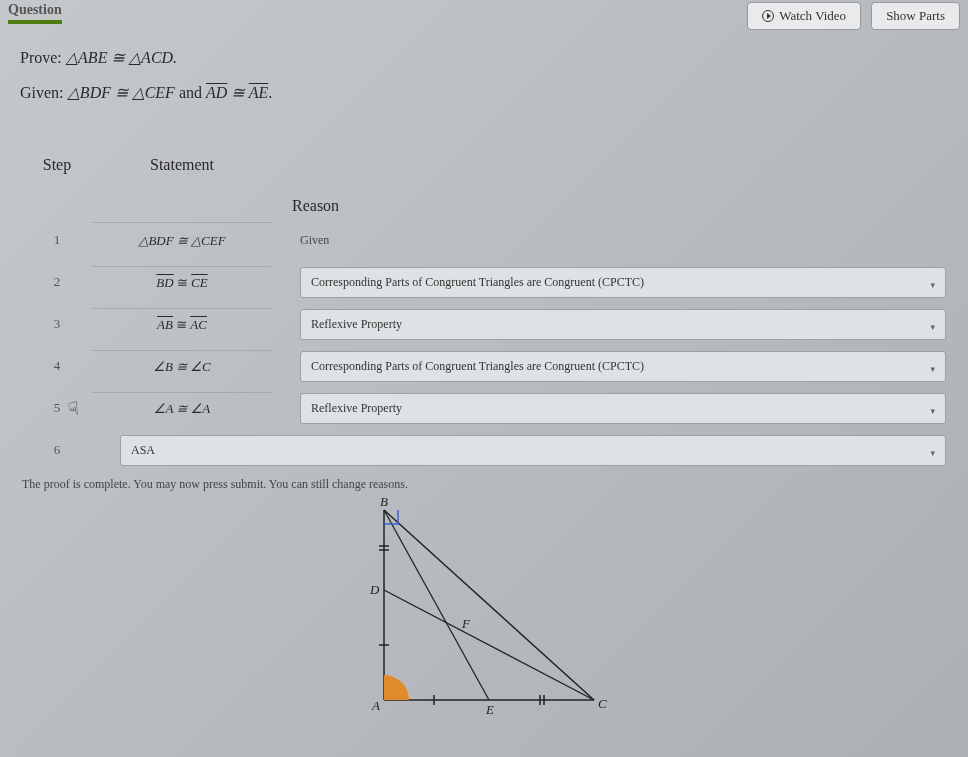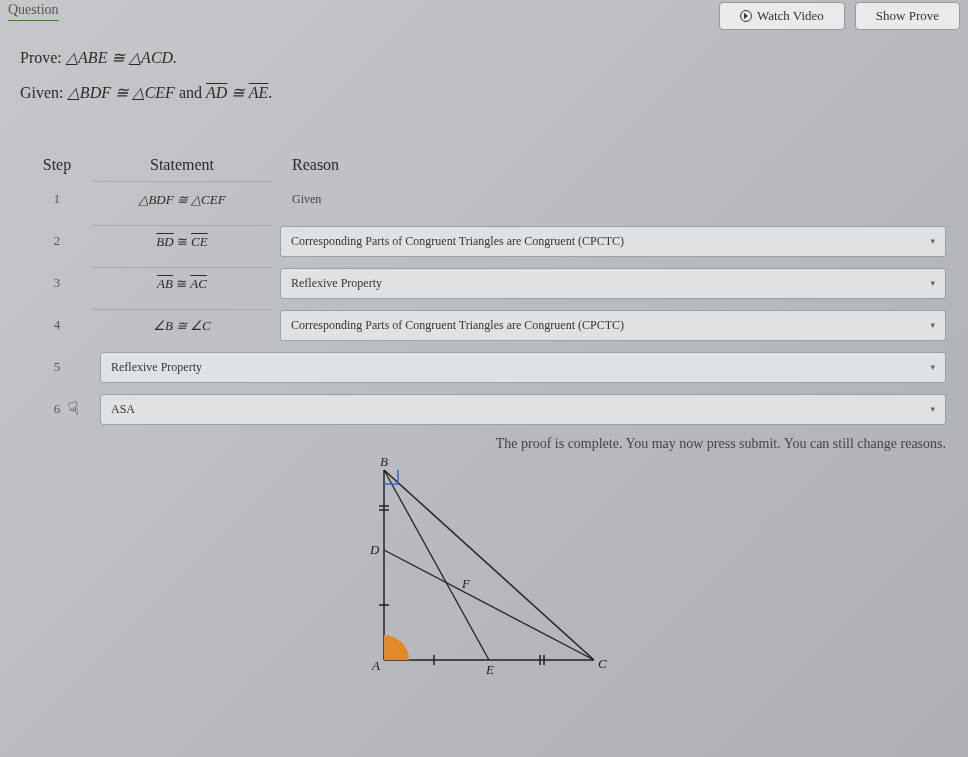--- a/index.html
+++ b/index.html
@@ -14,30 +14,30 @@
   }
   .topbar {
     display: flex;
     justify-content: space-between;
     align-items: flex-start;
     padding: 2px 8px 0 8px;
   }
   .question-label {
     font-size: 14px;
     color: #555;
-    font-weight: normal;
-    border-bottom: 1px solid #4d7c0f;
+    font-weight: bold;
+    border-bottom: 4px solid #4d7c0f;
     padding-bottom: 2px;
   }
   .top-buttons { display: flex; gap: 10px; }
   .top-btn {
     background: #e8eaec;
     border: 1px solid #999;
     border-radius: 4px;
-    padding: 5px 20px;
+    padding: 5px 14px;
     font-size: 13px;
     color: #333;
     display: flex;
     align-items: center;
     gap: 5px;
     cursor: pointer;
   }
   .play-icon {
     width: 12px; height: 12px; border: 1.5px solid #333; border-radius: 50%;
     display: inline-flex; align-items: center; justify-content: center;
@@ -59,57 +59,57 @@
     margin: 28px 22px 0 22px;
   }
   .proof-header {
     display: flex;
     font-weight: normal;
     font-size: 16px;
     padding-bottom: 4px;
   }
   .col-step { width: 70px; text-align: center; }
   .col-stmt { width: 180px; text-align: center; }
-  .col-reason { flex: 1; padding-left: 20px; }
+  .col-reason { flex: 1; padding-left: 20px; margin-top: 41px; }
   .proof-row {
     display: flex;
     align-items: center;
     min-height: 42px;
     font-size: 13px;
   }
   .proof-row .col-step { color: #555; }
   .stmt-box {
     width: 180px; text-align: center;
     border-top: 1px solid #aaa;
     padding: 8px 0;
     font-family: 'Times New Roman', serif;
   }
   .stmt-box.double { line-height: 1.5; }
   .reason-select {
-    flex: 1; margin-left: 8px;
+    flex: 1; margin-left: 28px;
     background: #dfe2e4;
     border: 1px solid #9aa0a5;
     border-radius: 3px;
     padding: 7px 10px;
     font-size: 12px;
     color: #333;
     display: flex;
     justify-content: space-between;
-    align-items: center;
+    align-items: flex-end;
     cursor: pointer;
   }
   .reason-plain {
-    flex: 1; margin-left: 20px;
+    flex: 1; margin-left: 28px;
     padding: 7px 0;
     font-size: 12px;
     color: #444;
   }
   .completion-msg {
-    text-align: right;
-    font-size: 14px;
+    text-align: left;
+    font-size: 12px;
     color: #444;
     margin-top: 6px;
   }
   .cursor-hand {
     position: absolute;
     left: 68px;
     top: 398px;
     font-size: 18px;
     transform: rotate(-10deg);
   }
@@ -126,21 +126,21 @@
 <body>
 
 <div class="topbar">
   <div class="question-label">Question</div>
   <div class="top-buttons">
     <div class="top-btn">
       <span class="play-icon"></span>
       <span>Watch Video</span>
     </div>
     <div class="top-btn">
-      <span>Show Prove</span>
+      <span>Show Parts</span>
     </div>
   </div>
 </div>
 
 <div class="given-prove">
   <div class="row">
     <span>Prove:</span>
     <span class="math">△ABE ≅ △ACD.</span>
   </div>
   <div class="row">
@@ -194,20 +194,21 @@
     <div class="col-step">4</div>
     <div class="stmt-box math">∠B ≅ ∠C</div>
     <div class="reason-select">
       <span>Corresponding Parts of Congruent Triangles are Congruent (CPCTC)</span>
         <span class="caret">▾</span>
     </div>
   </div>
 
   <div class="proof-row">
     <div class="col-step">5</div>
+    <div class="stmt-box math">∠A ≅ ∠A</div>
     <div class="reason-select">
       <span>Reflexive Property</span>
         <span class="caret">▾</span>
     </div>
   </div>
 
   <div class="proof-row">
     <div class="col-step">6</div>
     <div class="reason-select">
       <span>ASA</span>

